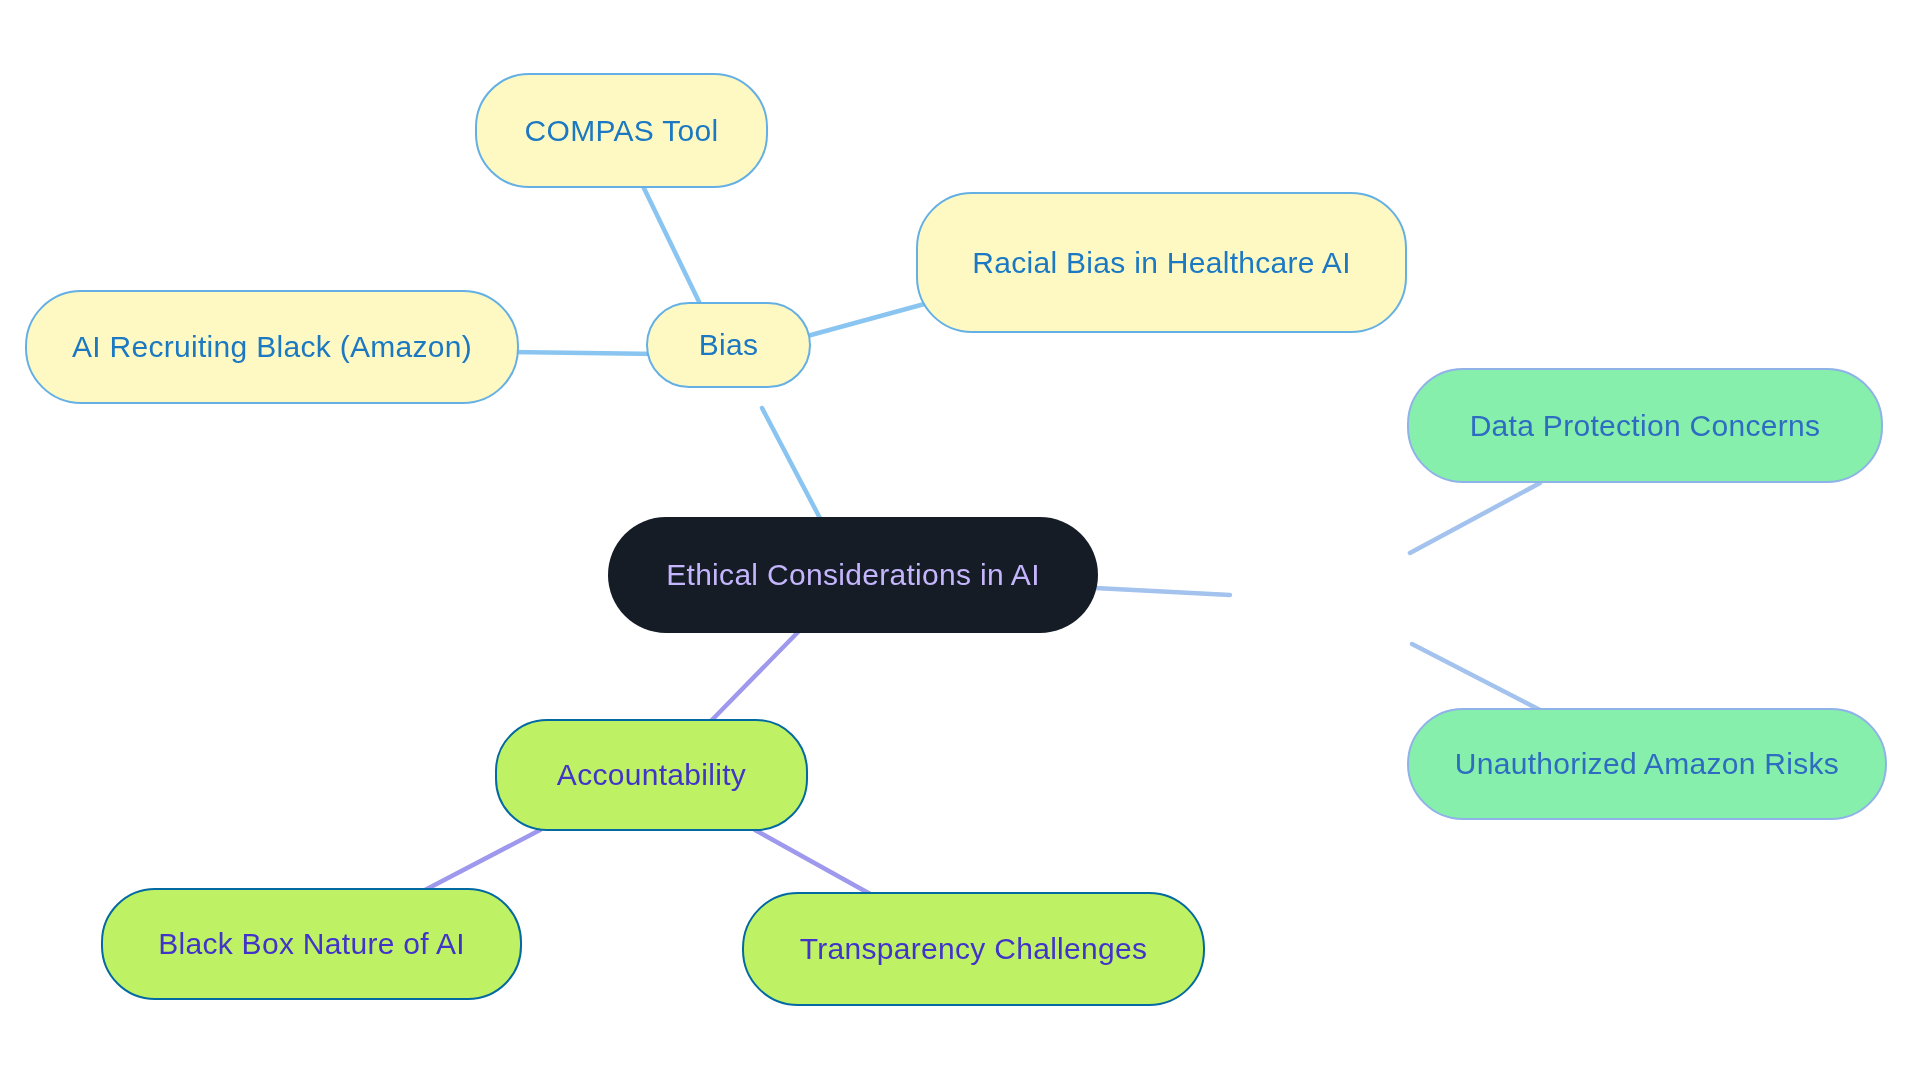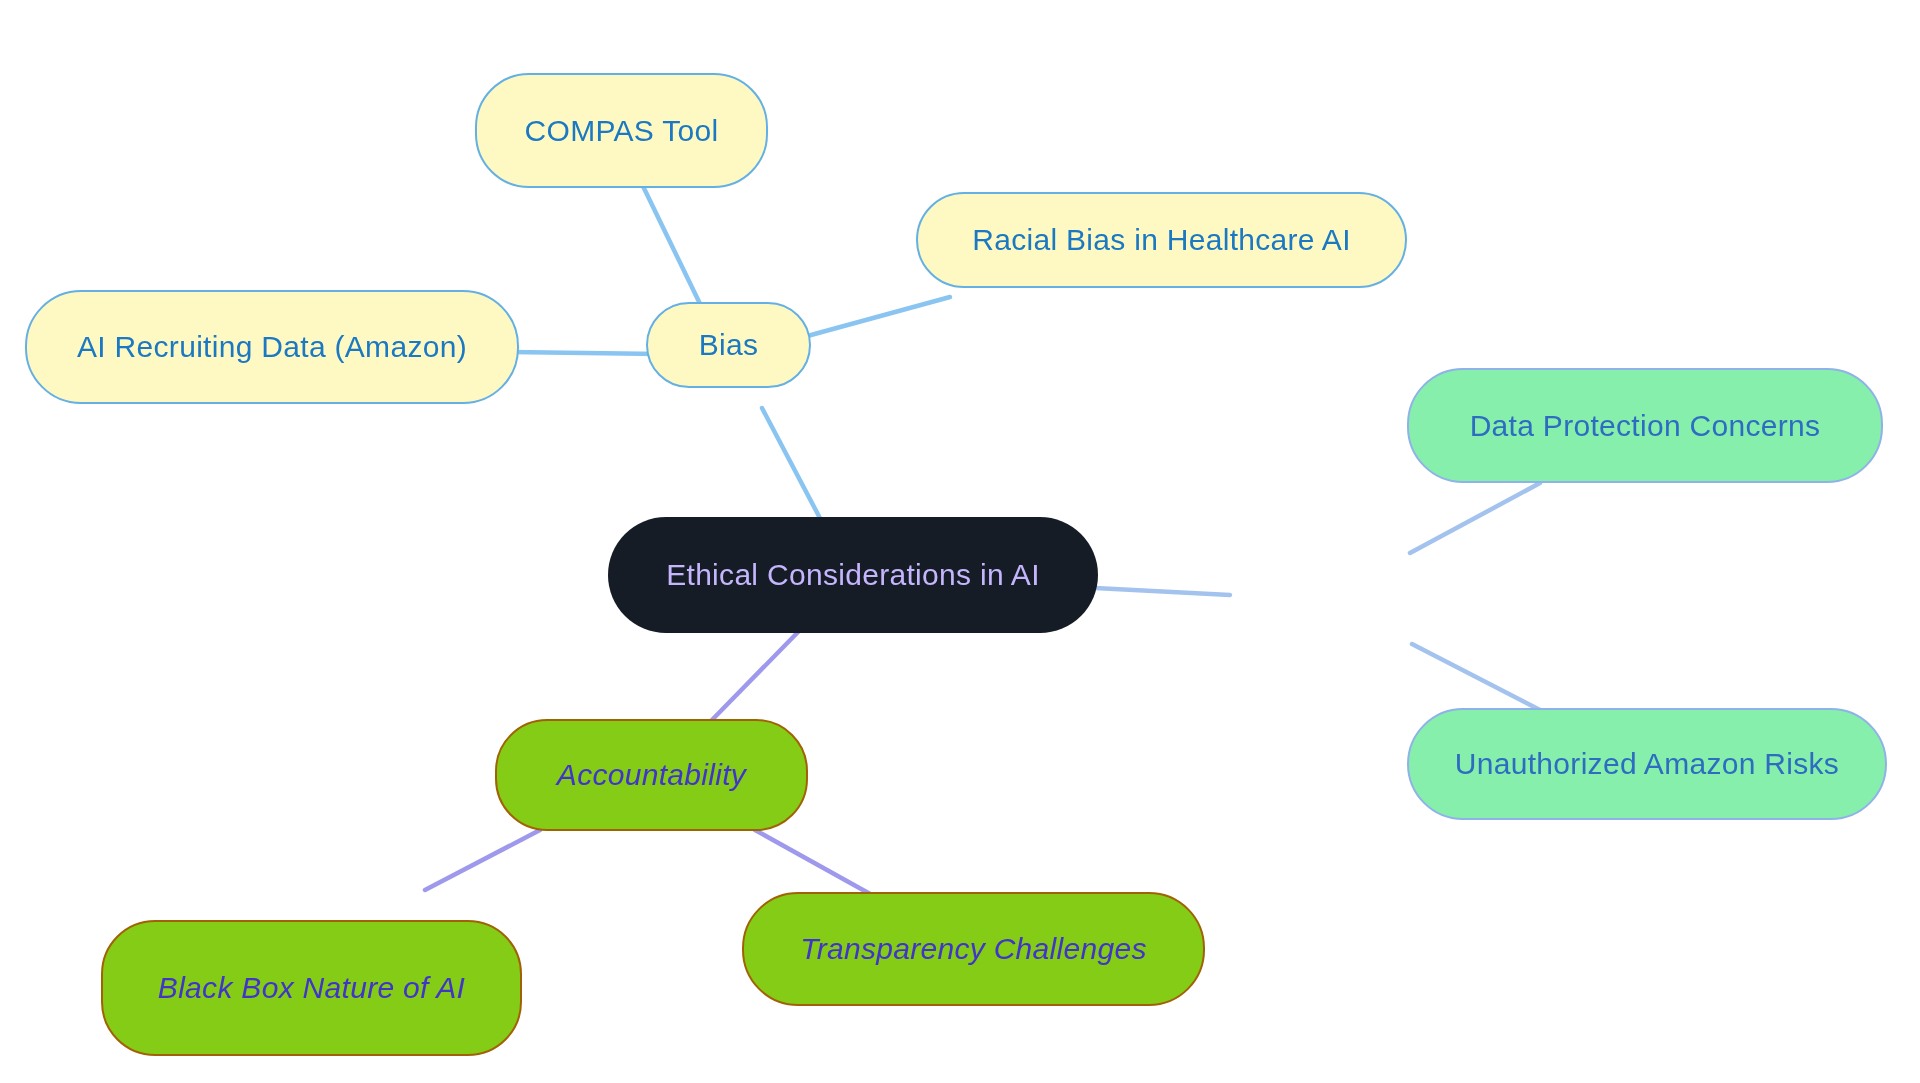--- a/index.html
+++ b/index.html
@@ -46,36 +46,35 @@
     background: #fef9c3;
     border: 2px solid #64b0e4;
     color: #1b78c2;
   }
   .node.privacy {
     background: #86efac;
     border: 2px solid #8fb2e8;
     color: #2e6cc2;
   }
   .node.accountability {
-    background: #84cc16;
-    border: 2px solid #a16207;
+    background: #bef264;
+    border: 2px solid #0369a1;
     color: #4134c9;
-    font-style: italic;
   }
   
   #n-center        { left: 608px;  top: 517px; width: 490px; height: 116px; border-radius: 58px; }
   #n-bias          { left: 646px;  top: 302px; width: 165px; height: 86px; border-radius: 50px; }
   #n-compas        { left: 475px;  top: 73px;  width: 293px; height: 115px; border-radius: 54px; }
-  #n-racial        { left: 916px;  top: 192px; width: 491px; height: 96px; border-radius: 56px; }
+  #n-racial        { left: 916px;  top: 192px; width: 491px; height: 141px; border-radius: 56px; }
   #n-recruiting    { left: 25px;   top: 290px; width: 494px; height: 114px; border-radius: 56px; }
   #n-privacy       { left: 1220px; top: 542px; width: 205px; height: 116px; border-radius: 52px; }
   #n-dataprot      { left: 1407px; top: 368px; width: 476px; height: 115px; border-radius: 56px; }
   #n-unauth        { left: 1407px; top: 708px; width: 480px; height: 112px; border-radius: 56px; }
   #n-account       { left: 495px;  top: 719px; width: 313px; height: 112px; border-radius: 52px; }
-  #n-blackbox      { left: 101px;  top: 920px; width: 421px; height: 136px; border-radius: 54px; }
+  #n-blackbox      { left: 101px;  top: 888px; width: 421px; height: 112px; border-radius: 54px; }
   #n-transparency  { left: 742px;  top: 892px; width: 463px; height: 114px; border-radius: 56px; }
 </style>
 </head>
 <body>
 
 <div class="canvas">
 
   <svg class="edge-layer" viewBox="0 0 1920 1083" xmlns="http://www.w3.org/2000/svg">
 
     <line x1="640" y1="180" x2="703" y2="310" stroke-width="4.5" stroke-linecap="round" stroke="#8ac5f1"></line>
@@ -99,21 +98,21 @@
   <div class="node bias" id="n-bias">
     <span>Bias</span>
   </div>
   <div class="node bias" id="n-compas">
     <span>COMPAS Tool</span>
   </div>
   <div class="node bias" id="n-racial">
     <span>Racial Bias in Healthcare AI</span>
   </div>
   <div class="node bias" id="n-recruiting">
-    <span>AI Recruiting Data (Amazon)</span>
+    <span>AI Recruiting Black (Amazon)</span>
   </div>
 
   <div class="node privacy" id="n-dataprot">
     <span>Data Protection Concerns</span>
   </div>
   <div class="node privacy" id="n-unauth">
     <span>Unauthorized Amazon Risks</span>
   </div>
 
   <div class="node accountability" id="n-account">

